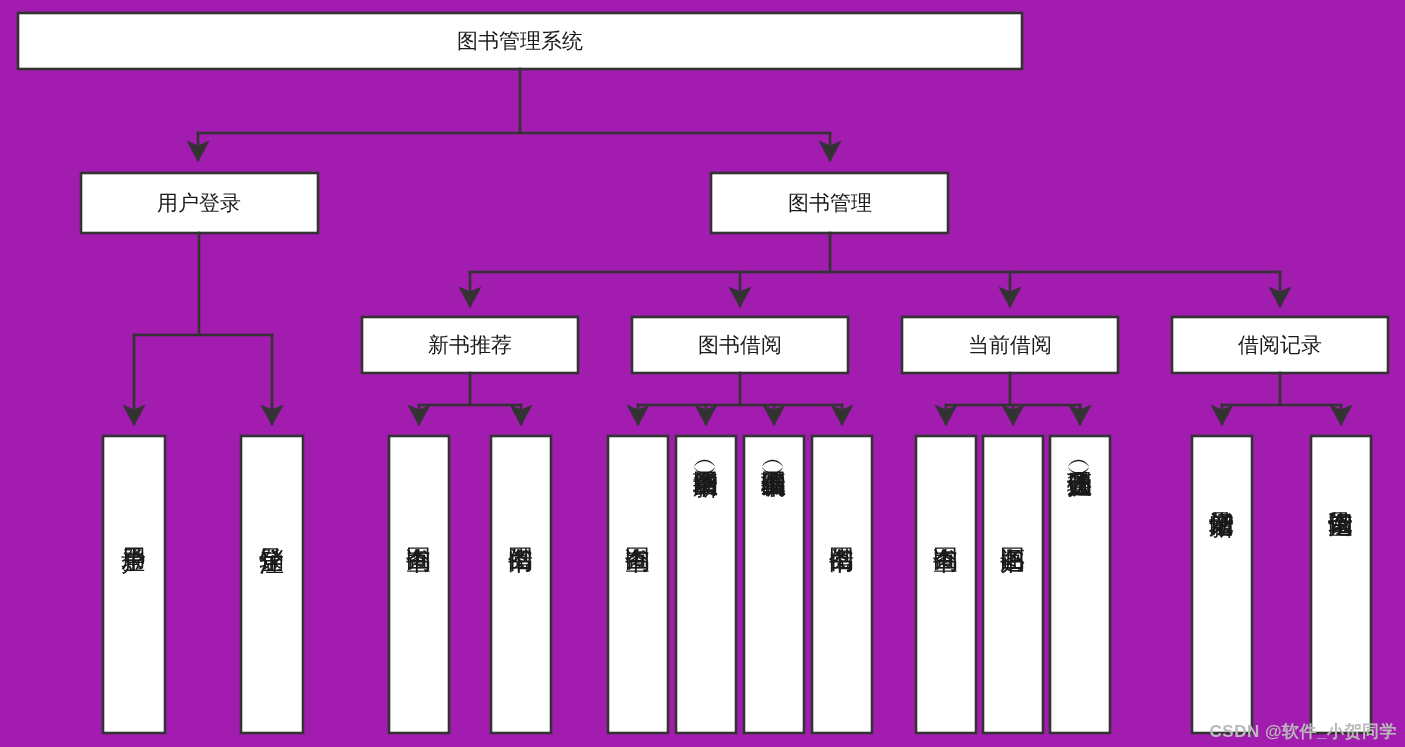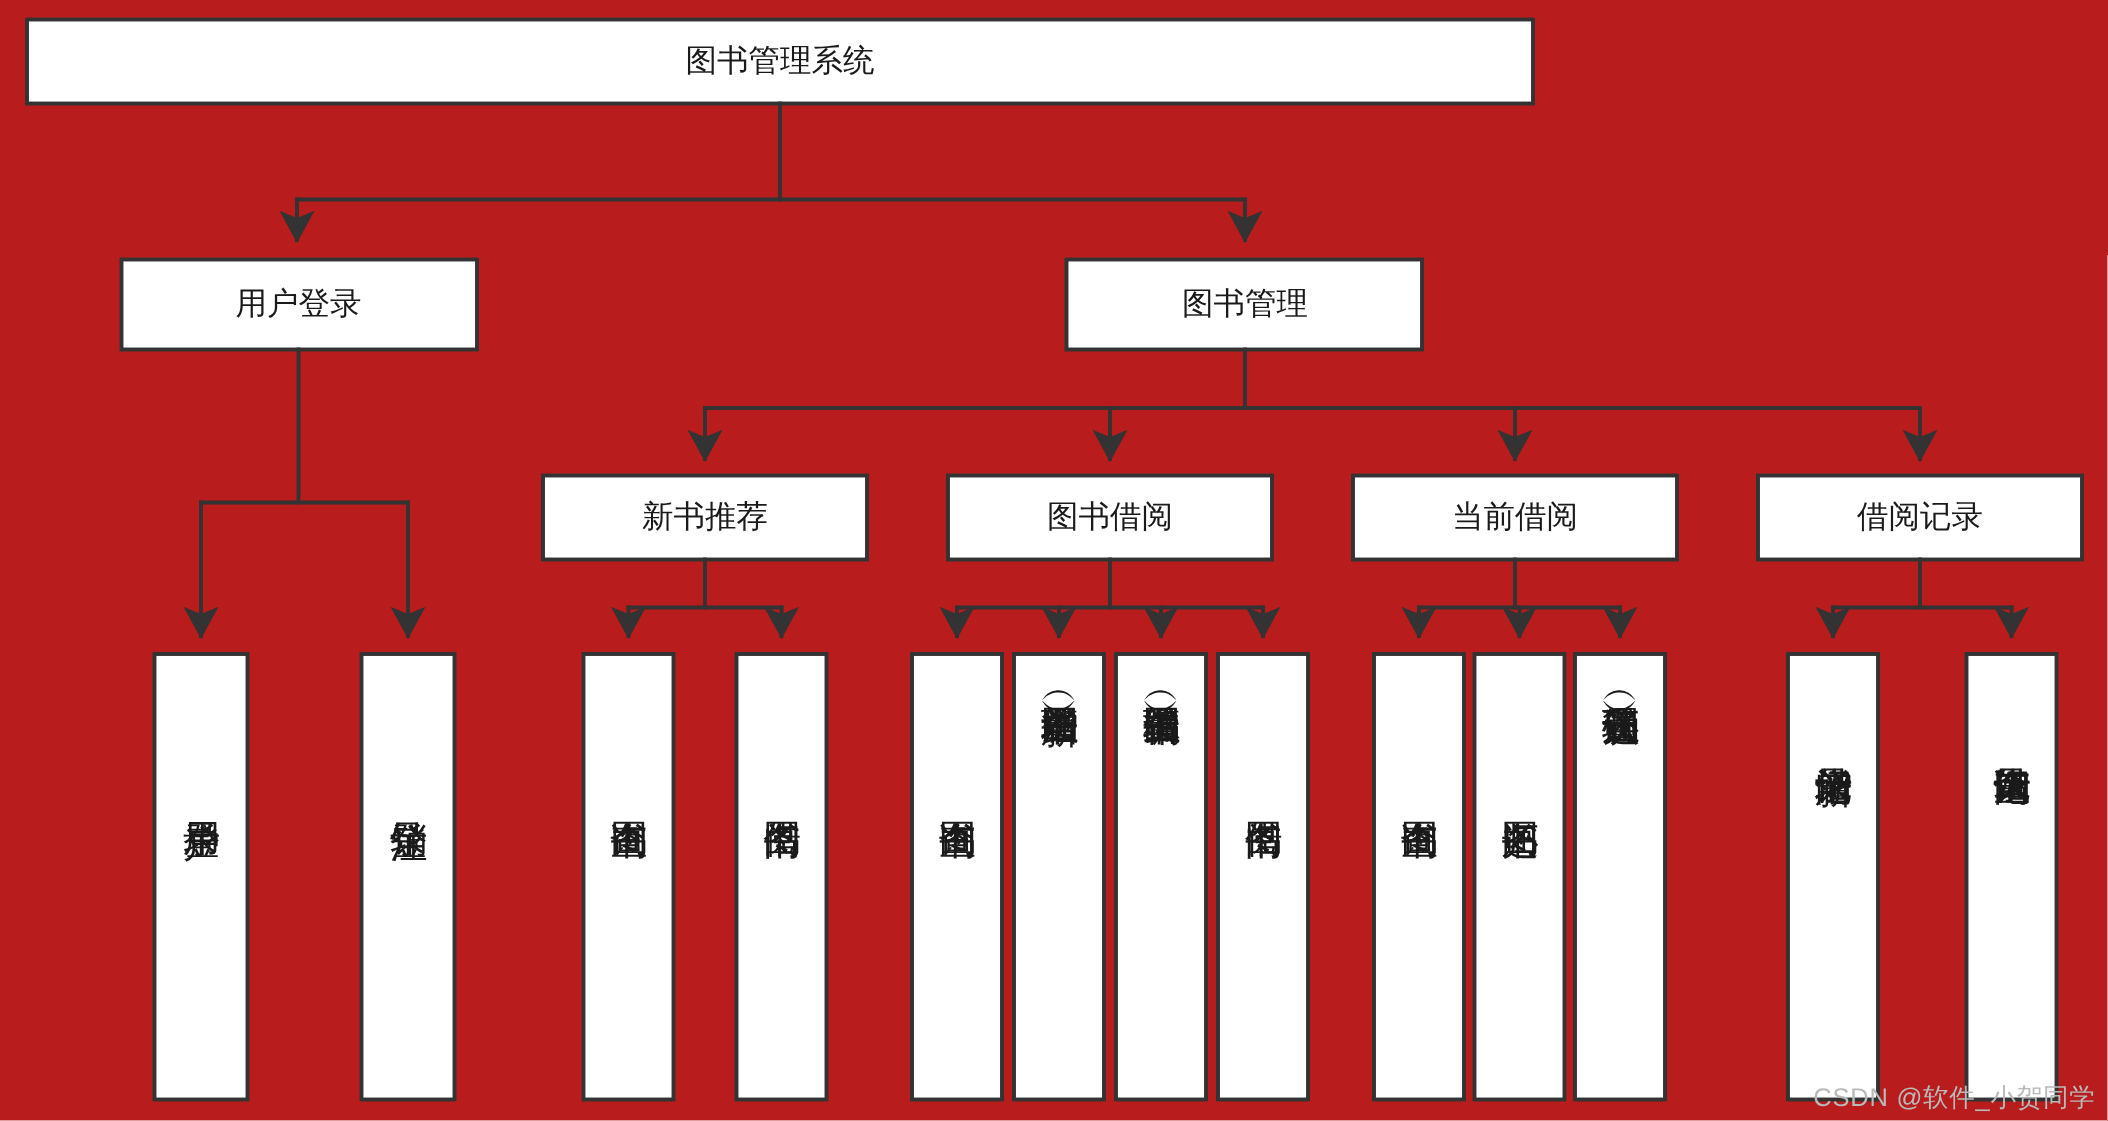--- a/index.html
+++ b/index.html
@@ -7,21 +7,21 @@
     padding: 0;
     background: #ffffff;
   }
   body {
     font-family: "Liberation Sans", "DejaVu Sans", sans-serif;
   }
   #diagram-root {
     position: relative;
     width: 1405px;
     height: 747px;
-    background: #b91c1c;
+    background: #a21caf;
     overflow: hidden;
   }
   svg#flow {
     position: absolute;
     left: 0;
     top: 0;
     width: 1405px;
     height: 747px;
     display: block;
   }
@@ -56,20 +56,21 @@
   .watermark {
     position: absolute;
     right: 8px;
     bottom: 4px;
     font-family: "Liberation Sans", "DejaVu Sans", sans-serif;
     font-size: 17px;
     color: #b9b9b9;
     letter-spacing: 0.5px;
     white-space: nowrap;
     pointer-events: none;
+    font-weight: bold;
   }
 </style>
 </head>
 <body>
 
 <div id="diagram-root">
 
   <svg id="flow" viewBox="0 0 1405 747">
     <defs>
       <marker id="arrow" viewBox="0 0 12 12" refX="10" refY="6" markerWidth="9" markerHeight="9" orient="auto-start-reverse">

